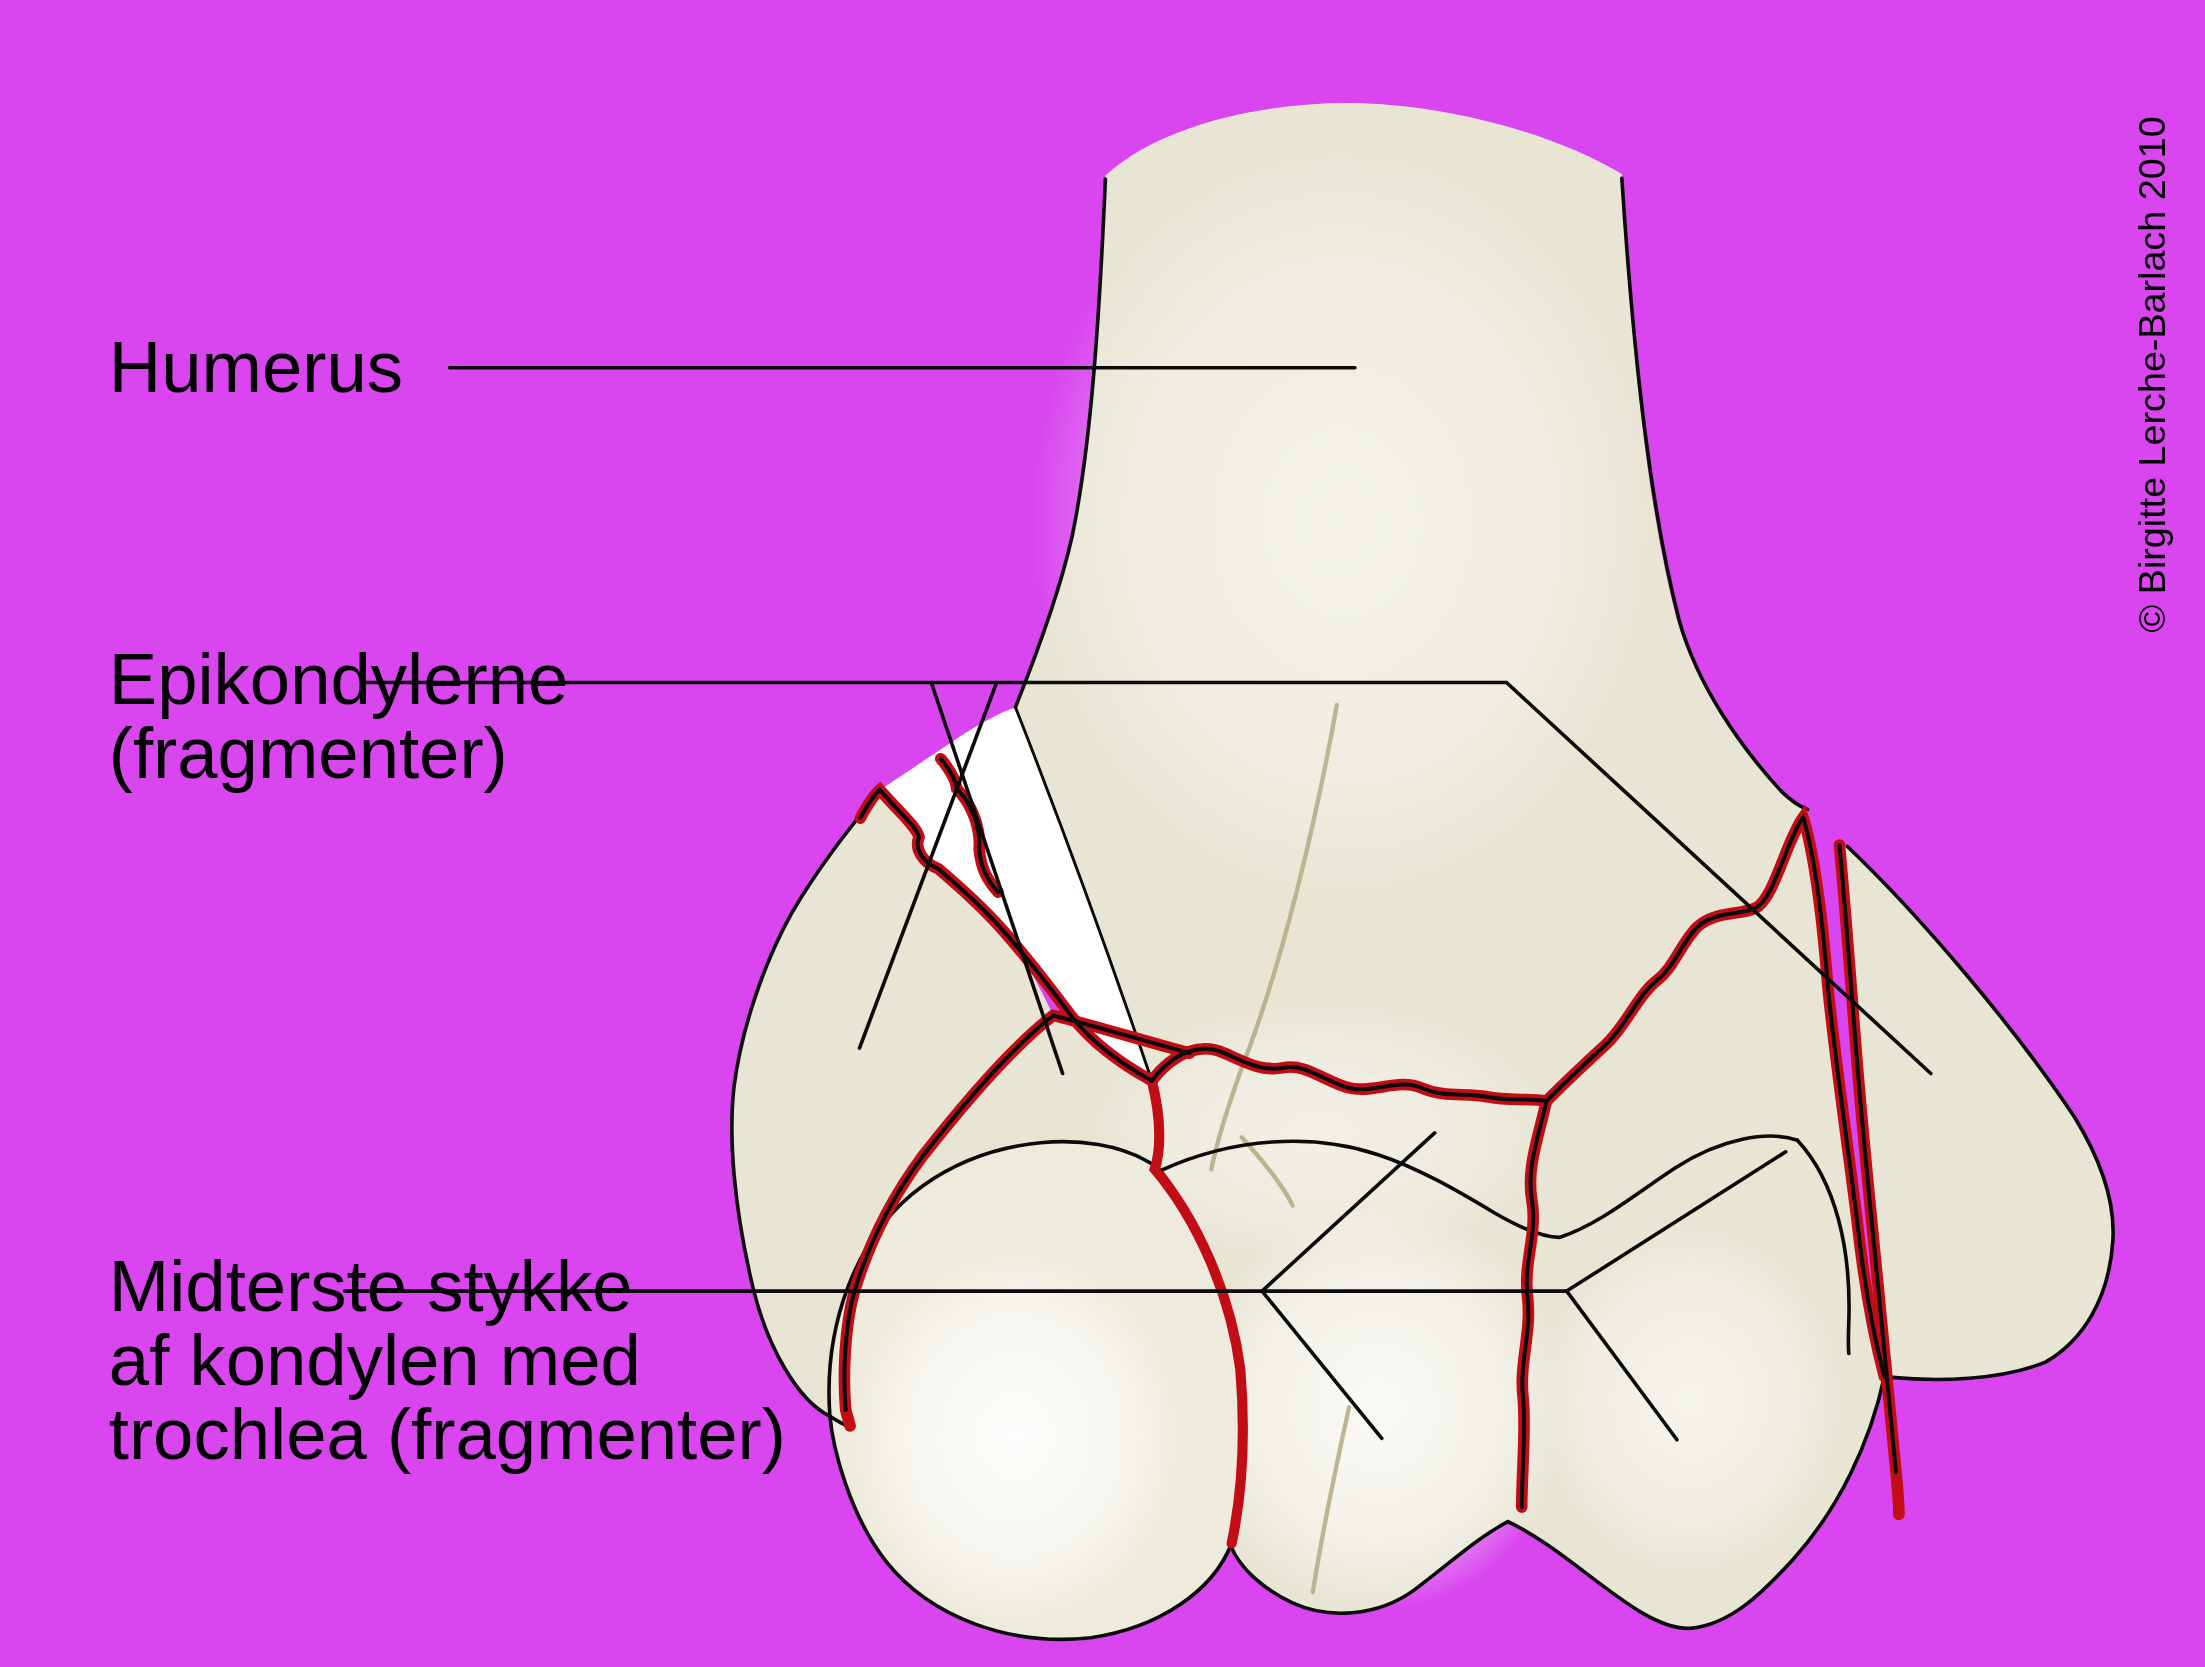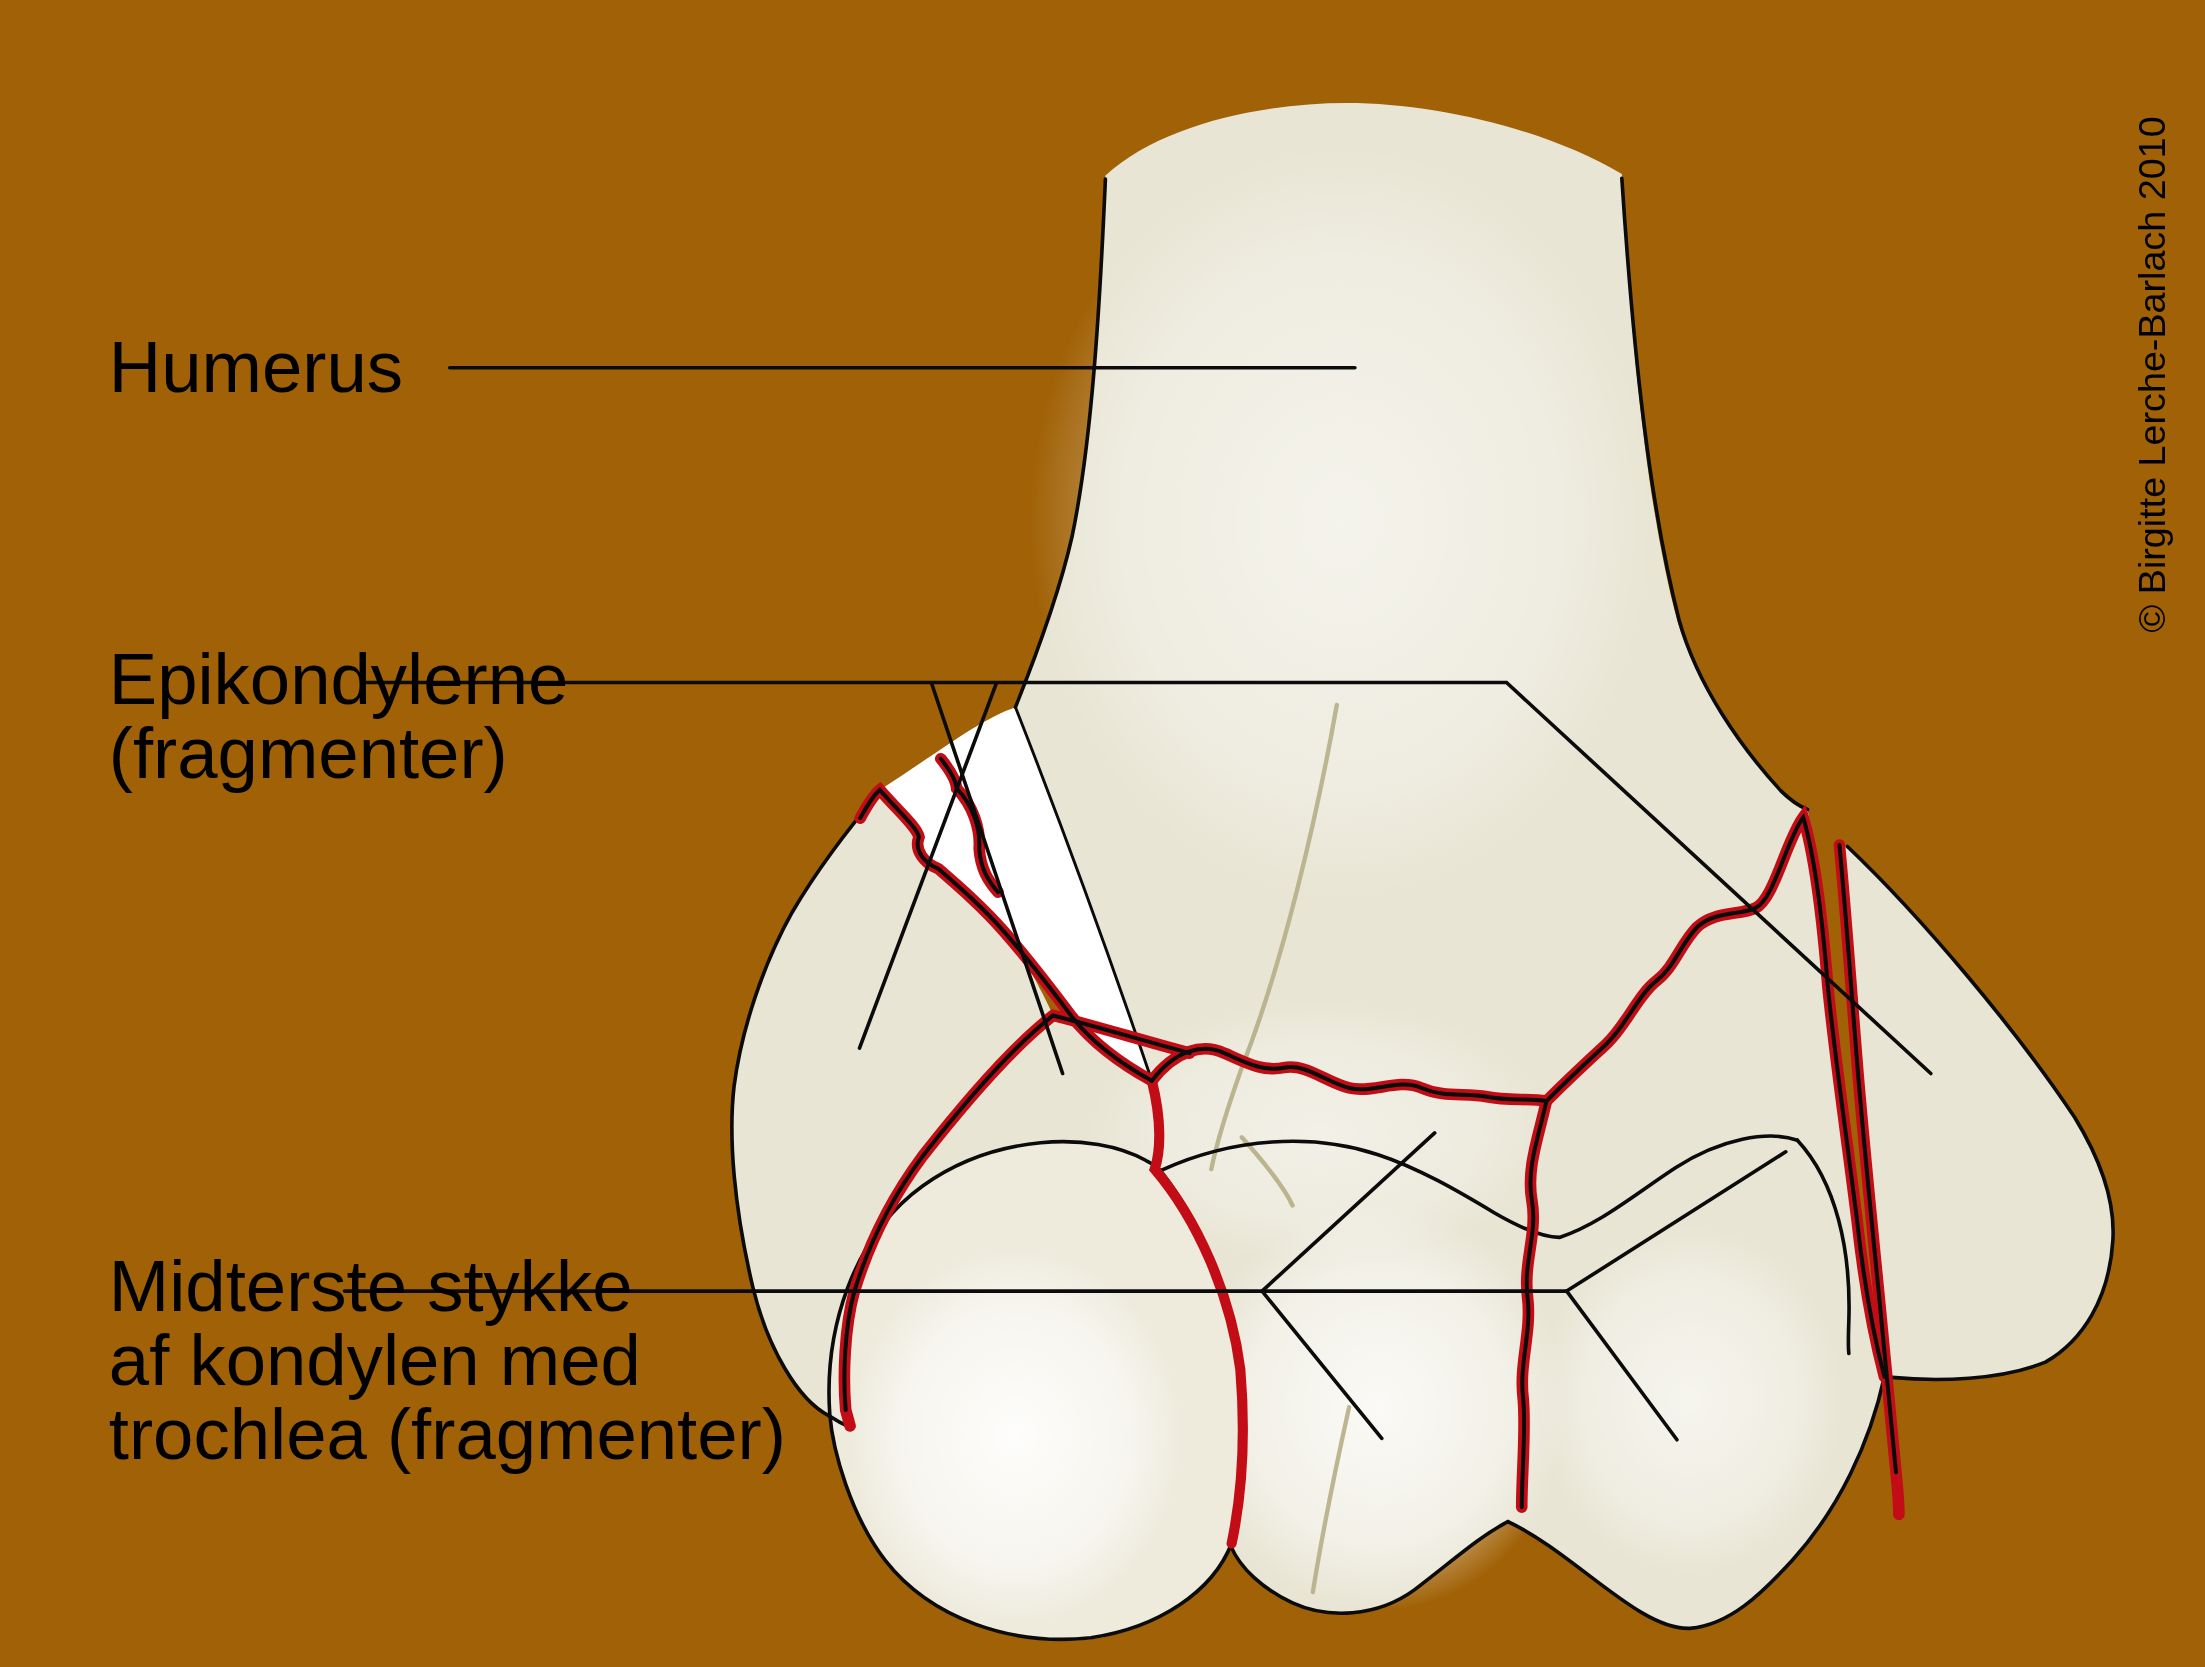--- a/index.html
+++ b/index.html
@@ -4,21 +4,21 @@
 <style>
   html, body {
     margin: 0;
     padding: 0;
     background: #ffffff;
   }
   .stage {
     position: relative;
     width: 100vw;
     aspect-ratio: 3040 / 2298;
-    background: #a16207;
+    background: #d946ef;
     overflow: hidden;
   }
   .stage svg {
     display: block;
     width: 100%;
     height: 100%;
   }
   .label-text {
     font-family: "Liberation Sans", "DejaVu Sans", sans-serif;
     font-size: 100px;

